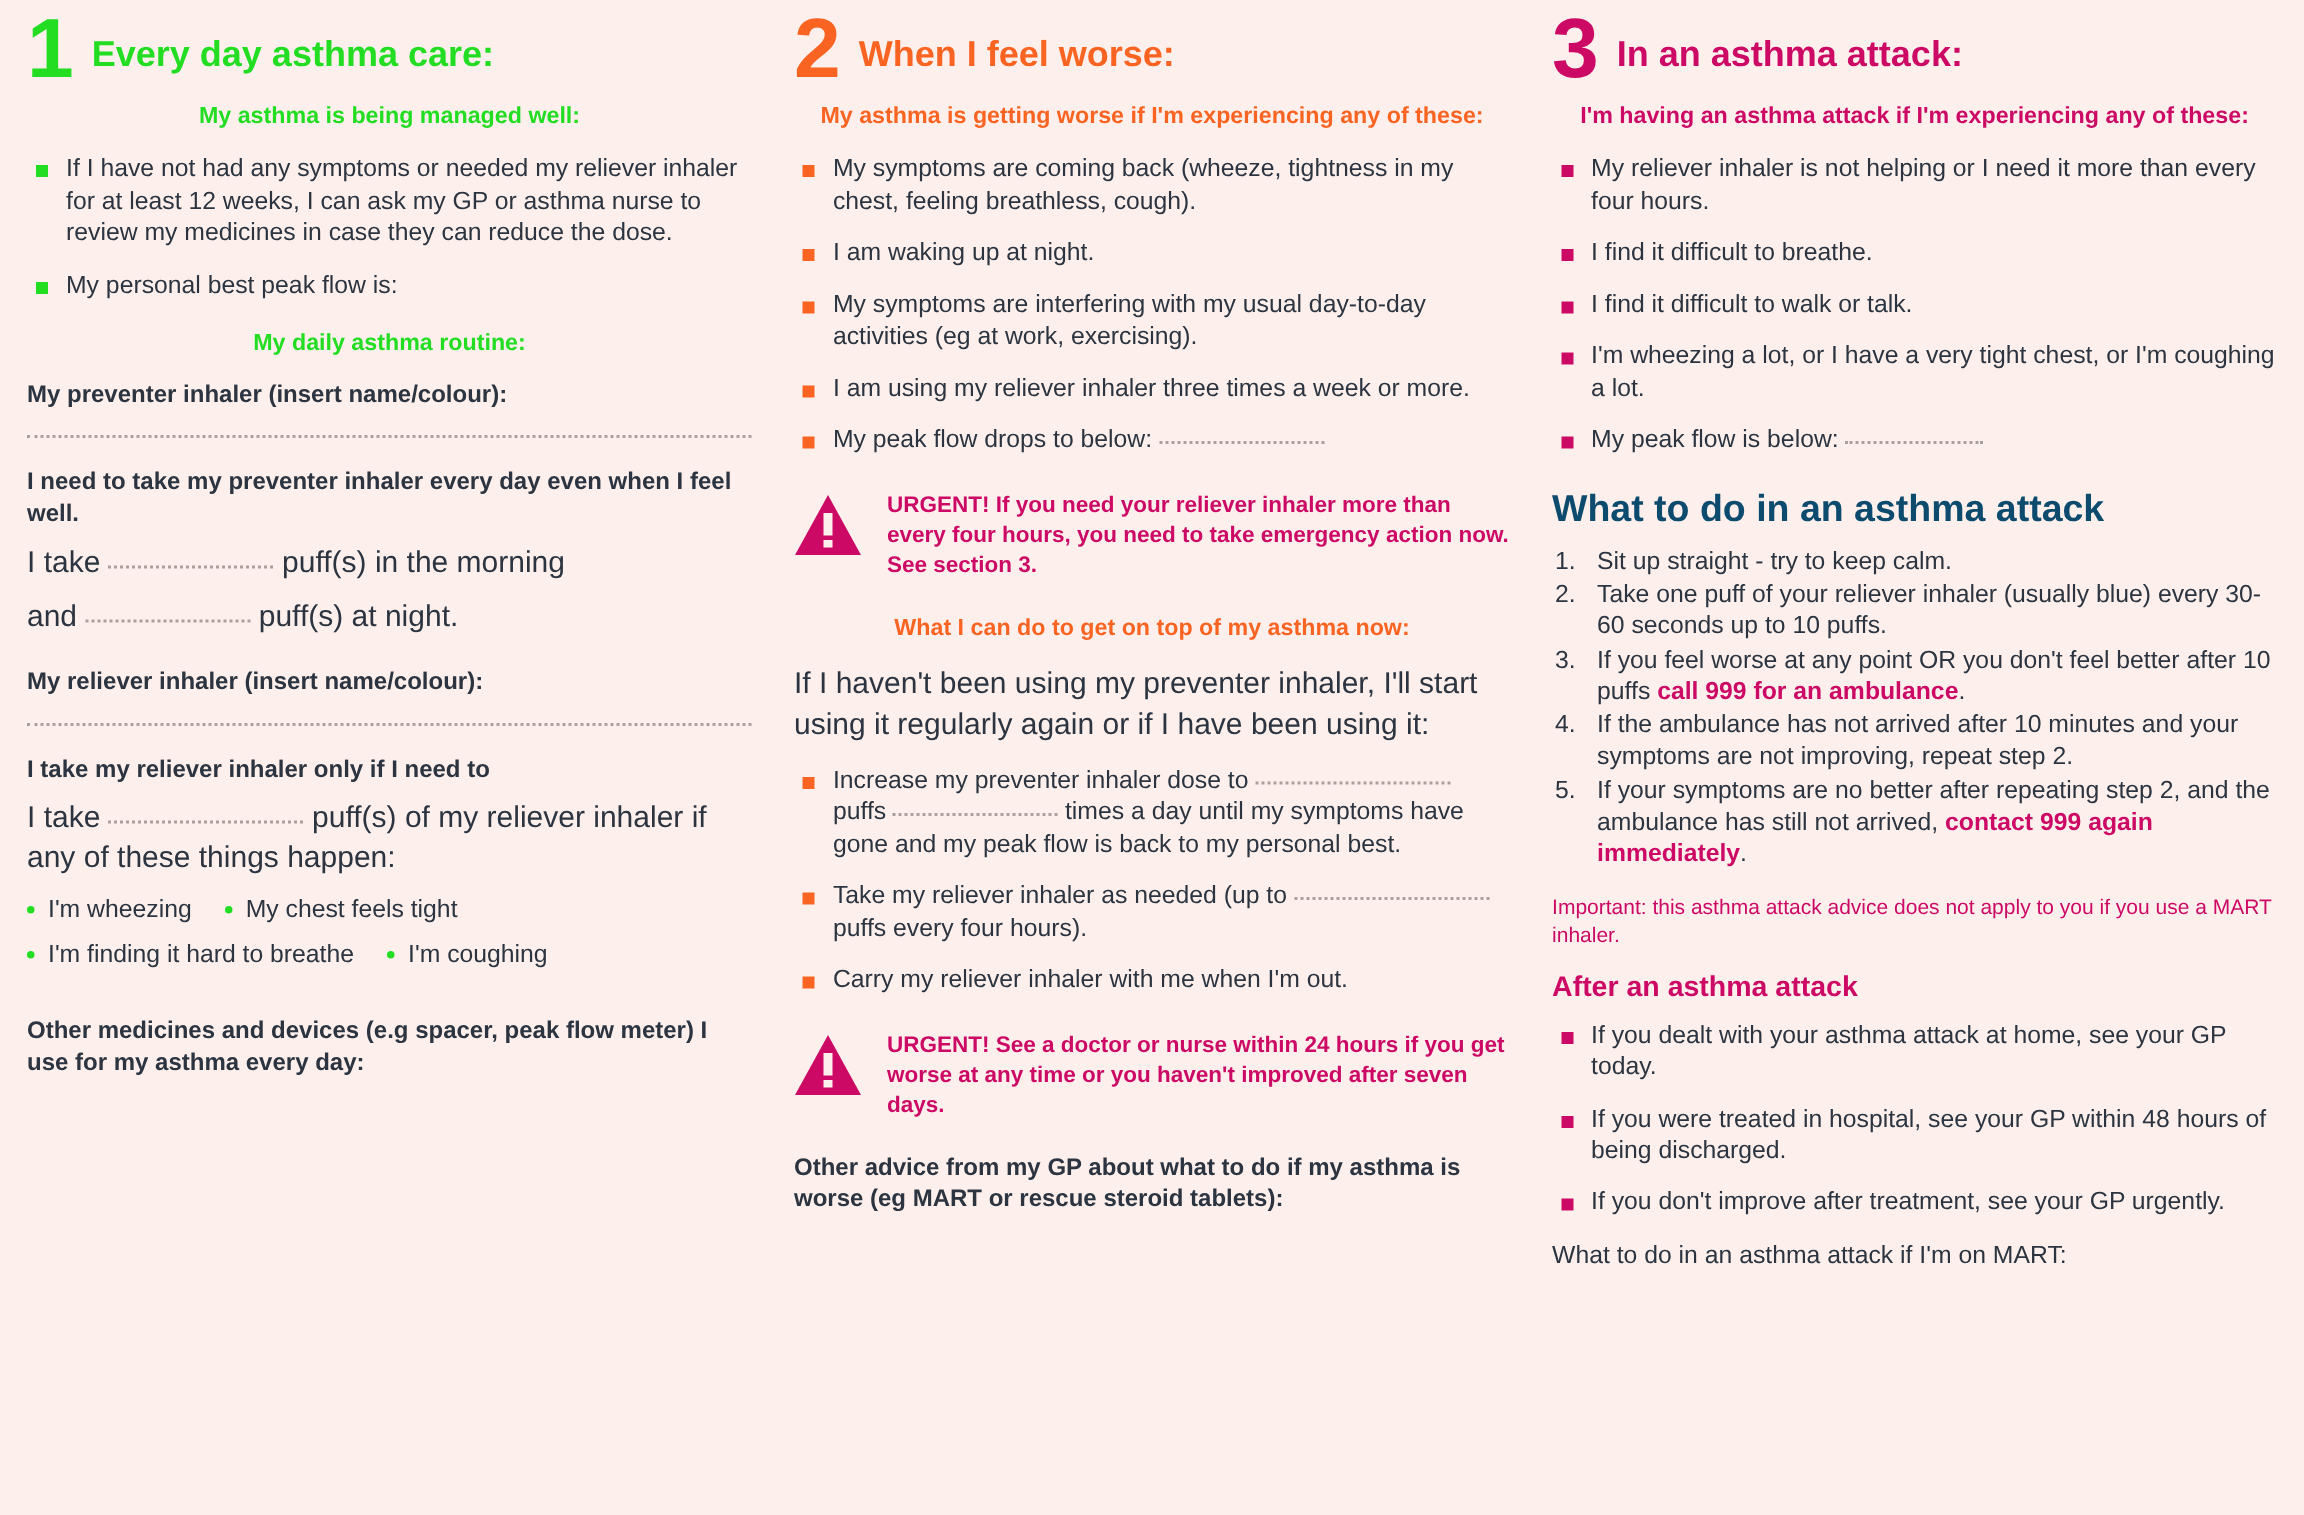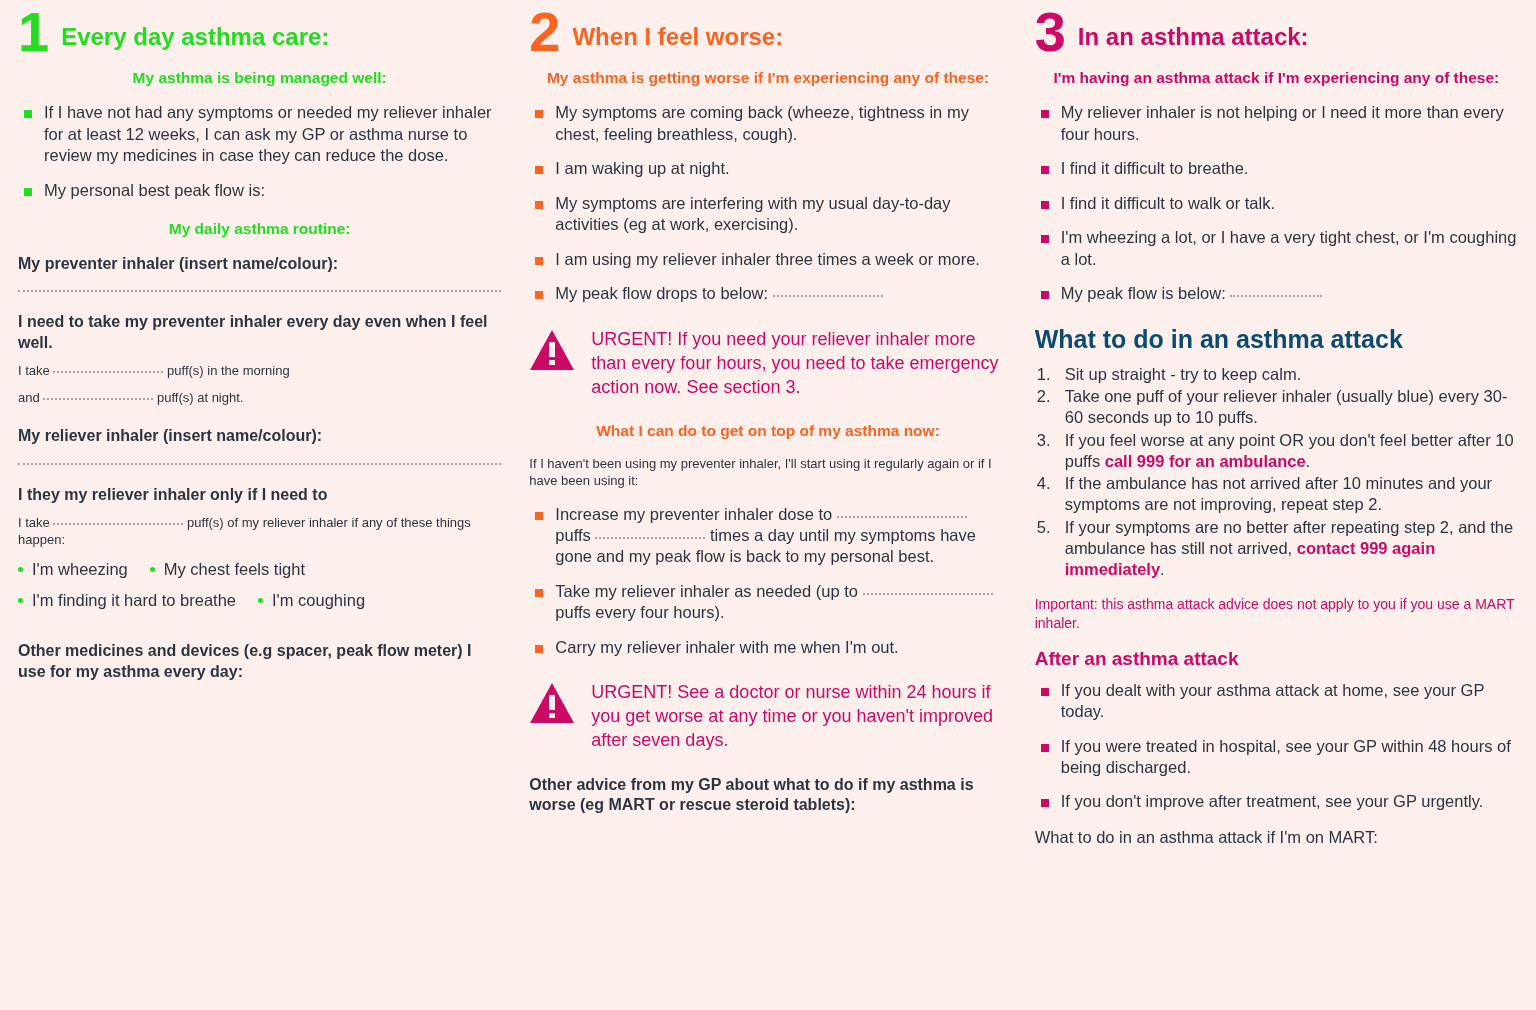--- a/index.html
+++ b/index.html
@@ -44,21 +44,21 @@
   li.b::before{
     content:"";position:absolute;left:6px;top:8px;
     width:8px;height:8px;
   }
   .bl-g li.b::before{background:#22dd22;}
   .bl-o li.b::before{background:#fa6423;}
   .bl-p li.b::before{background:#cc0a66;}
 
   .sub-head{font-weight:bold;font-size:16px;line-height:1.3;margin:0 0 8px 0;}
   .sub-head.gap{margin-top:20px;}
-  p.body{font-size:13px;line-height:1.32;margin:0 0 10px 0;}
+  p.body{font-size:20px;line-height:1.32;margin:0 0 10px 0;}
 
   .dots{
     display:inline-block;border-bottom:2px dotted #aaa0a0;
     vertical-align:2px;
   }
   .dots.w-full{display:block;width:100%;margin:16px 0 20px 0;}
   .dots.w-sm{width:92px;}
   .dots.w-md{width:110px;}
   .dots.w-lg{width:130px;}
 
@@ -66,21 +66,21 @@
   .inline-list span.it{position:relative;padding-left:14px;margin-right:22px;white-space:nowrap;}
   .inline-list span.it::before{
     content:"";position:absolute;left:0;top:9px;width:5px;height:5px;border-radius:50%;
     background:#22dd22;
   }
 
   
   .urgent{display:flex;align-items:flex-start;margin:22px 0 22px 0;}
   .tri{flex:0 0 auto;margin-right:16px;margin-top:2px;}
   .urgent-text{
-    color:#cc0a66;font-weight:normal;font-size:18px;line-height:1.34;
+    color:#cc0a66;font-weight:bold;font-size:15px;line-height:1.34;
   }
 
   
   ol.steps{list-style:none;margin:0 0 16px 0;padding:0;counter-reset:st;}
   ol.steps li{
     position:relative;padding-left:30px;margin-bottom:2px;
     font-size:16.5px;line-height:1.26;
   }
   ol.steps li::before{
     counter-increment:st;content:counter(st) ".";
@@ -125,21 +125,21 @@
 
     <p class="body">
       <span>and</span>
       <span class="dots w-md"></span>
       <span>puff(s) at night.</span>
     </p>
 
     <p class="sub-head gap">My reliever inhaler (insert name/colour):</p>
     <span class="dots w-full"></span>
 
-    <p class="sub-head">I they my reliever inhaler only if I need to</p>
+    <p class="sub-head">I take my reliever inhaler only if I need to</p>
 
     <p class="body">
       <span>I take</span>
       <span class="dots w-lg"></span>
       <span>puff(s) of my reliever inhaler if any of these things happen:</span>
     </p>
 
     <div class="inline-list" style="margin-top:4px;">
       <span class="it">I'm wheezing</span>
       <span class="it">My chest feels tight</span>

